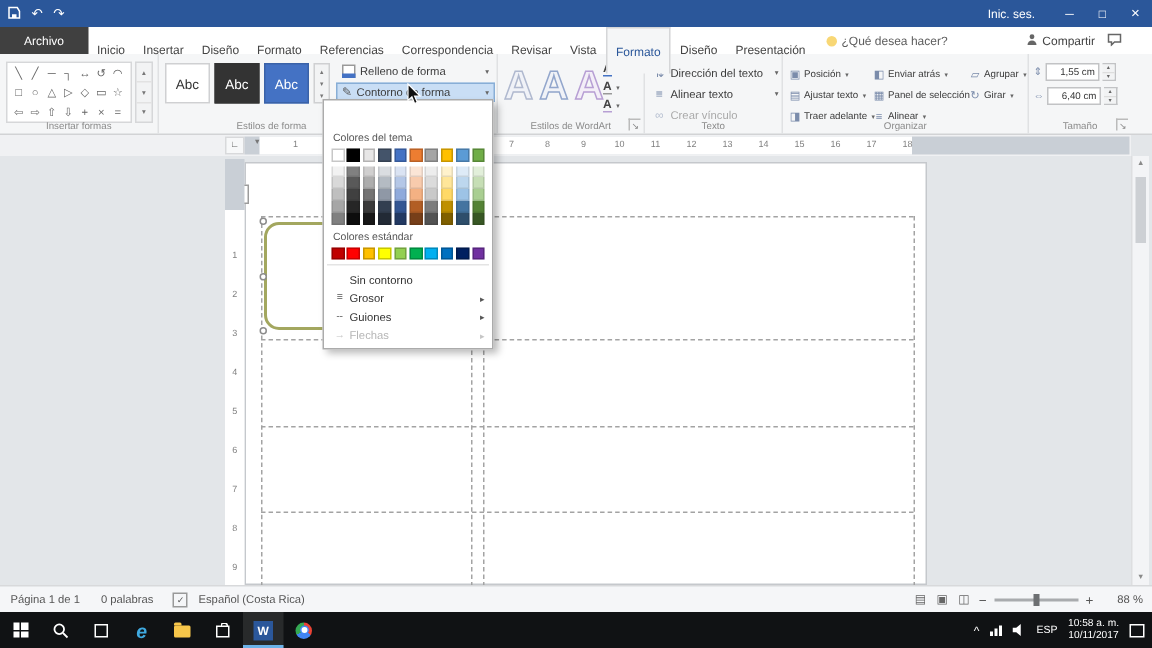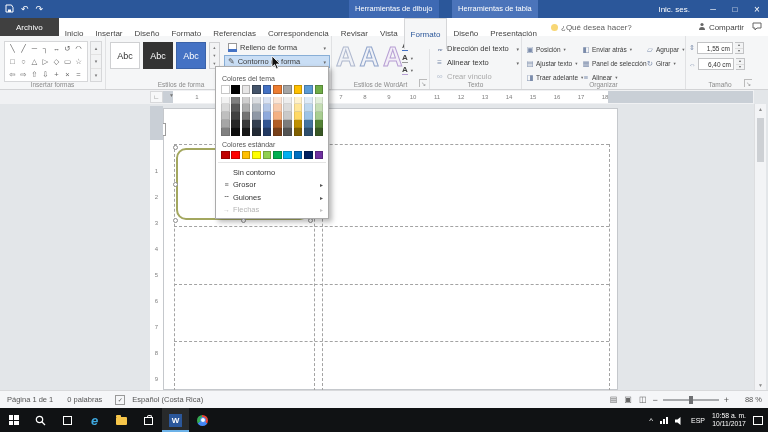--- a/index.html
+++ b/index.html
@@ -19,21 +19,21 @@
   .winbtn.close{font-size:10px;}
 
   
   .tabrow{position:absolute;top:18px;left:0;width:768px;height:18px;background:#fff;display:flex;align-items:stretch;font-size:8px;color:#444;z-index:9;}
   .file-tab{background:#404040;color:#fff;padding:0 16px;display:flex;align-items:center;}
   .rtab{padding:15px 6px;display:flex;align-items:center;white-space:nowrap;}
   .rtab.sel{background:#f5f6f7;border:1px solid #d5d6d8;border-bottom:none;color:#2b579a;}
   .ctxtabs{display:flex;}
   .tellme{display:flex;align-items:center;gap:3px;padding:0 8px;color:#5d5d5d;white-space:nowrap;}
   .bulb{width:7px;height:7px;border-radius:50%;background:#f8d775;display:inline-block;}
-  .tr-right{margin-left:auto;display:flex;align-items:center;gap:8px;padding-right:6px;color:#444;}
+  .tr-right{margin-left:auto;display:flex;align-items:center;gap:8px;padding-right:20px;color:#444;}
   .share{display:flex;align-items:center;gap:3px;white-space:nowrap;}
 
   
   .ribbon{position:absolute;top:36px;left:0;width:768px;height:54px;background:#f5f6f7;border-bottom:1px solid #d2d3d5;z-index:8;}
   .grp{position:absolute;top:0;height:53px;border-right:1px solid #e0e1e3;}
   #g-shapes{left:0;width:106px;}
   #g-styles{left:106px;width:226px;}
   #g-wordart{left:332px;width:98px;}
   #g-text{left:430px;width:92px;}
   #g-arrange{left:522px;width:164px;}
@@ -92,21 +92,21 @@
   #srow-h{top:6px;}
   #srow-w{top:22px;}
   .srow .g{font-size:7px;color:#7b8cab;}
   .spin{width:36px;height:12px;border:1px solid #c2c3c5;background:#fff;font-size:6.5px;display:flex;align-items:center;justify-content:flex-end;padding-right:2px;color:#333;}
   .steppers{display:flex;flex-direction:column;width:9px;height:12px;border:1px solid #c2c3c5;border-left:none;}
   .steppers span{flex:1;font-size:3.5px;display:flex;align-items:center;justify-content:center;color:#666;background:#f2f3f4;border-bottom:1px solid #ddd;}
   .steppers span:last-child{border-bottom:none;}
   .dlg{position:absolute;right:2px;bottom:2px;font-size:6px;color:#888;width:8px;height:8px;display:flex;align-items:center;justify-content:center;border-left:1px solid #bbb;border-top:1px solid #bbb;}
 
   
-  .menu{position:absolute;left:215px;top:66px;width:114px;background:#fff;border:1px solid #ababab;box-shadow:3px 3px 5px rgba(0,0,0,.28);z-index:50;padding:7px 0 2px;}
+  .menu{position:absolute;left:215px;top:66px;width:114px;background:#fff;border:1px solid #ababab;box-shadow:3px 3px 5px rgba(0,0,0,.28);z-index:50;padding:21px 0 2px;}
   .m-hdr{font-size:7px;color:#555;padding:1px 6px 3px;}
   .swrow{display:flex;padding:0 5px;margin-bottom:3px;}
   .swrow .sw{width:8.6px;height:8.6px;margin-right:1.8px;border:1px solid rgba(0,0,0,.22);flex:0 0 auto;}
   .swrow .sw:last-child{margin-right:0;}
   .swrow.vr{margin-bottom:0;}
   .swrow.vr .sw{height:7.8px;border-color:rgba(0,0,0,.10);border-top:none;}
   .vars{margin-bottom:4px;}
   .m-sep{height:1px;background:#e4e4e4;margin:3px 2px;}
   .m-item{display:flex;align-items:center;height:12.5px;padding:0 5px 0 4px;font-size:7.5px;color:#333;}
   .m-item .ic{width:13px;display:flex;align-items:center;justify-content:center;font-size:7px;color:#555;flex:0 0 auto;}
@@ -189,22 +189,20 @@
 
   <div class="titlebar">
     <div class="qat">
       <span><svg width="9" height="9">
             <path d="M1 1 h5.5 L8 3.5 V8 H1 Z" fill="none" stroke="#fff" stroke-width="1"></path>
             <rect x="3" y="5.5" width="3" height="2.5" fill="#fff"></rect>
           </svg></span>
       <span>↶</span>
       <span>↷</span>
     </div>
-    <div class="ctx ctx1">Herramientas de dibujo</div>
-    <div class="ctx ctx2">Herramientas de tabla</div>
     <div class="tb-right">
       <span class="signin">Inic. ses.</span>
       <span class="winbtn">─</span>
       <span class="winbtn">□</span>
       <span class="winbtn close">×</span>
     </div>
   </div>
 
   <div class="tabrow">
     <span class="file-tab">Archivo</span>

